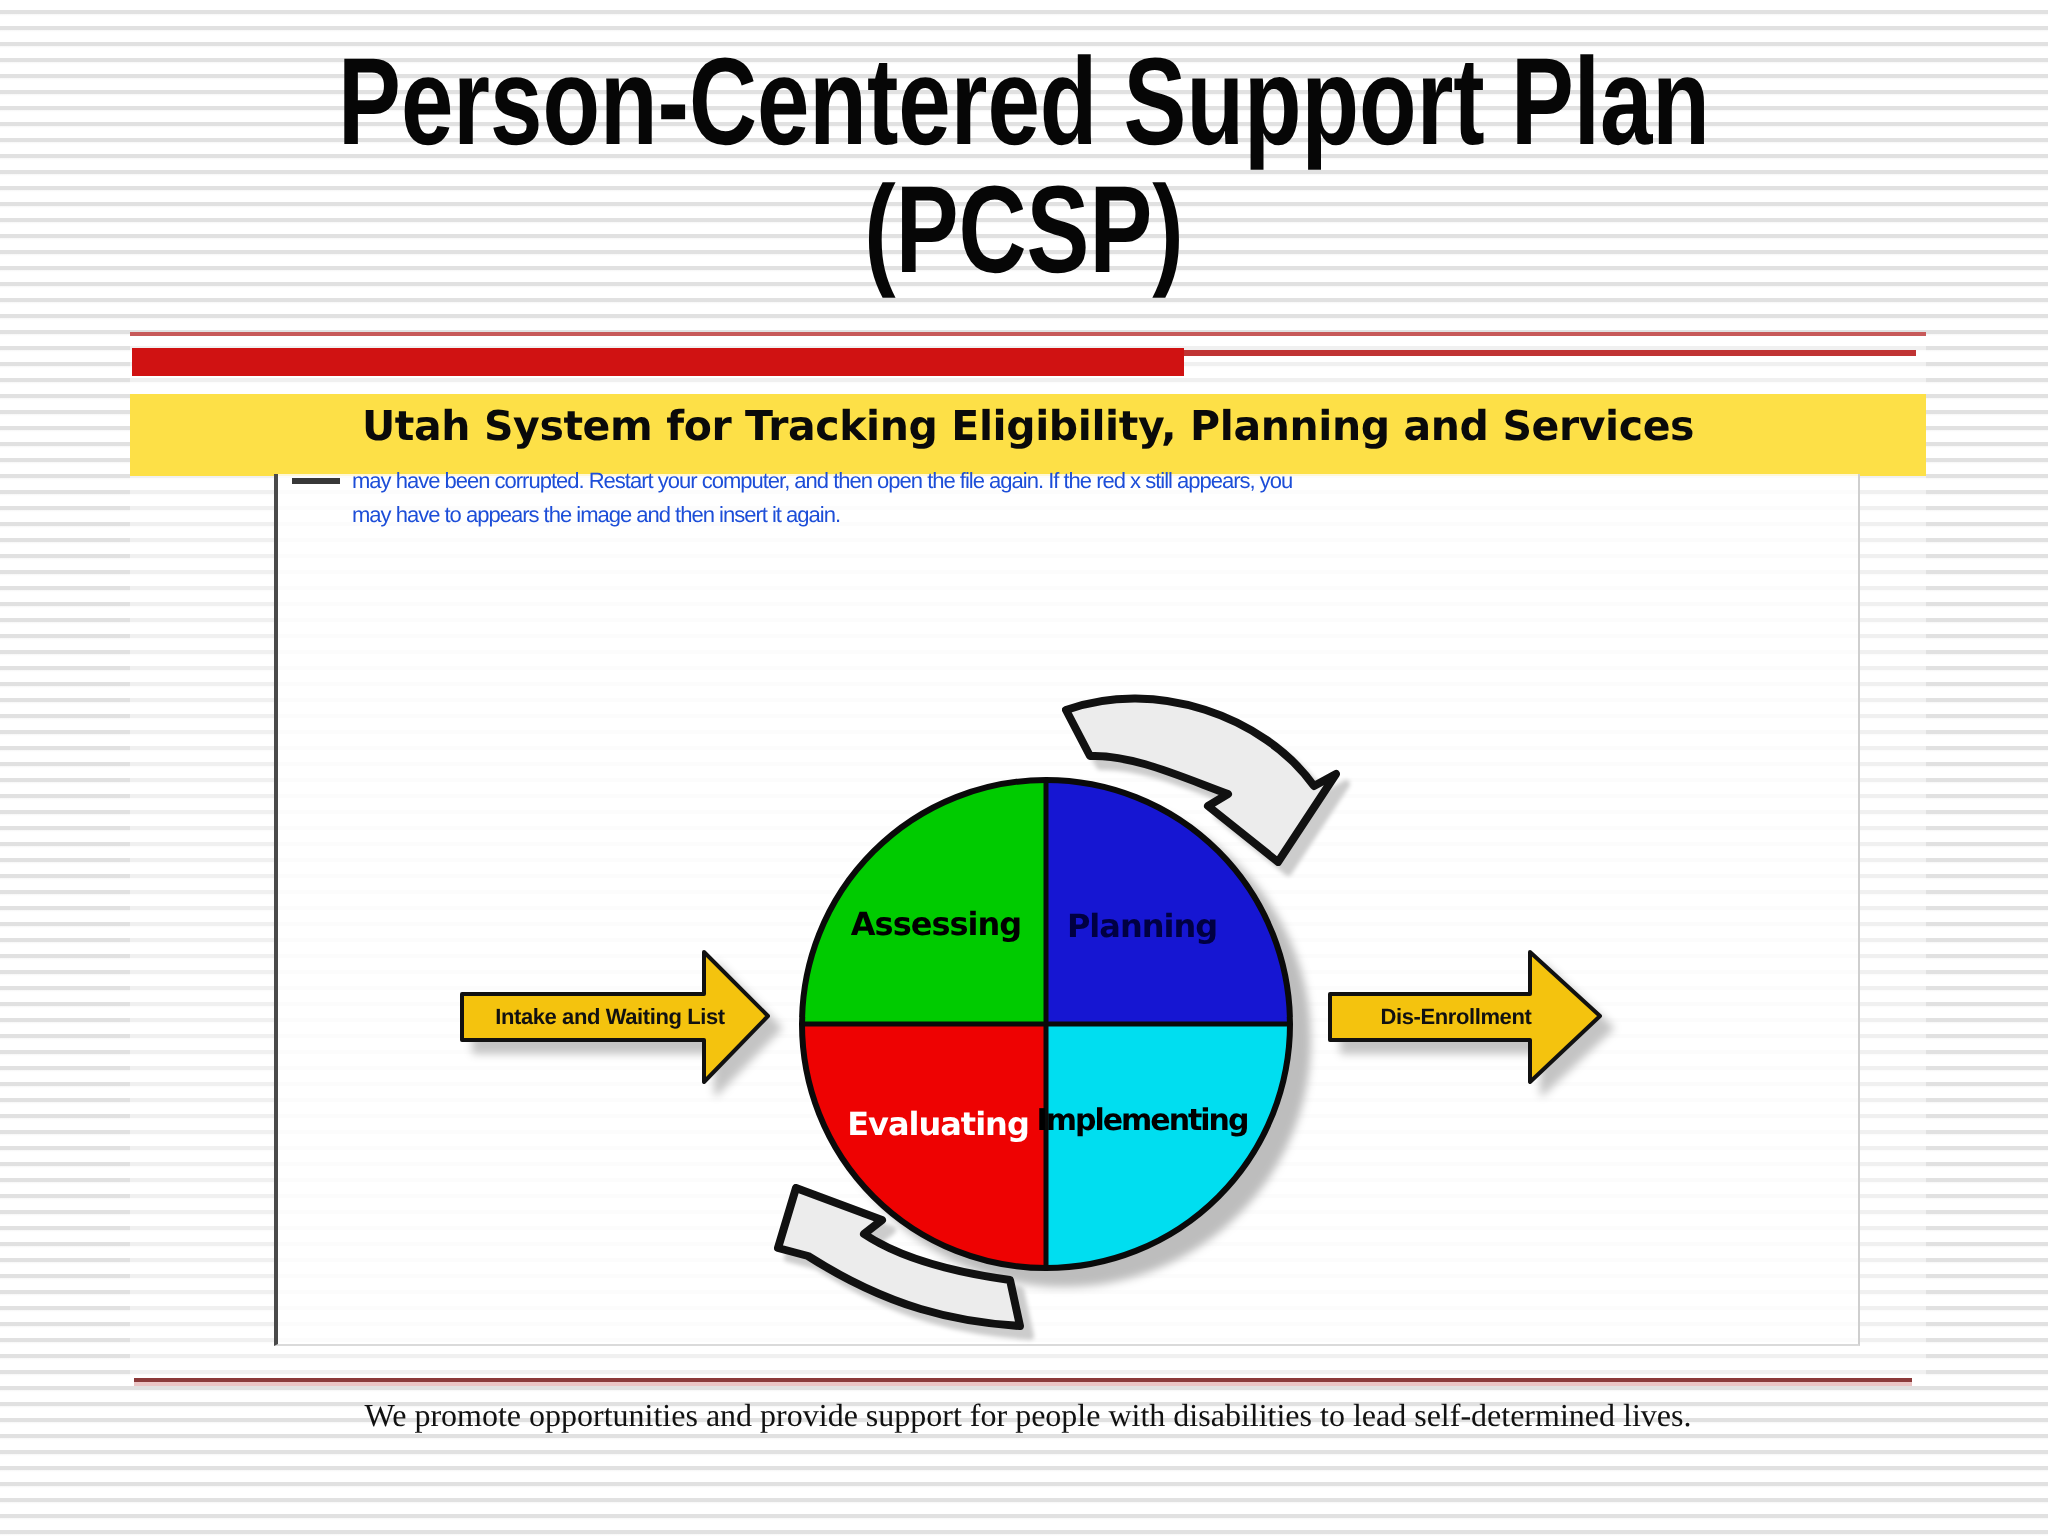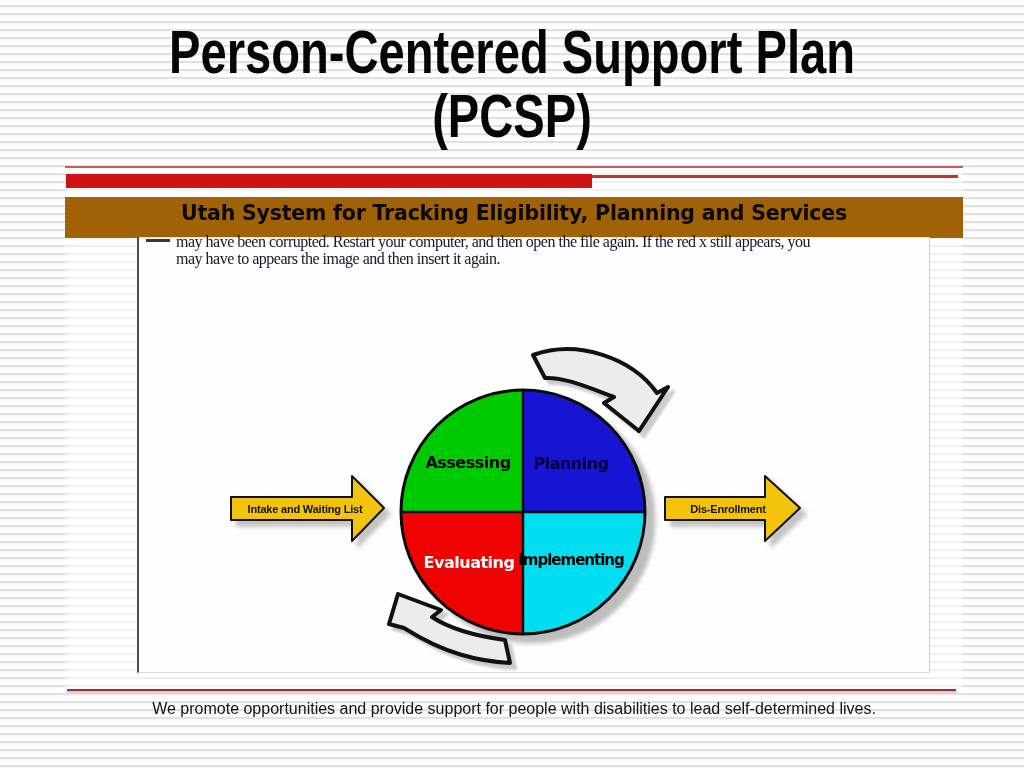--- a/index.html
+++ b/index.html
@@ -27,59 +27,59 @@
   
   .content-frame{
     left:65px;top:166px;width:898px;height:525px;
     background:rgba(255,255,255,0.50);
     border-top:2px solid #c75a5a;
   }
   .red-bar{left:66px;top:174px;width:526px;height:14px;background:#d01212;}
   .red-line-right{left:592px;top:175px;width:366px;height:3px;background:#c03434;}
 
   .subtitle-band{
-    left:65px;top:197px;width:898px;height:41px;background:#a16207;
+    left:65px;top:197px;width:898px;height:41px;background:#fde047;
     display:flex;justify-content:center;align-items:flex-start;
   }
   .subtitle-text{
     font-family:"DejaVu Sans",sans-serif;font-weight:bold;
     font-size:20.5px;color:#0a0a0a;margin-top:4px;letter-spacing:-0.2px;
     white-space:nowrap;
   }
 
   
   .placeholder{
     left:137px;top:237px;width:790px;height:435px;
     background:rgba(255,255,255,0.78);
     border-left:2px solid #4a4a4a;
     border-right:1px solid #cfcfcf;
     border-bottom:1px solid #dadada;
   }
   .corner-dash{left:146px;top:239px;width:24px;height:3px;background:#383838;}
   .error-text{
     left:176px;top:233px;width:730px;
-    font-size:16px;line-height:17px;letter-spacing:-0.5px;color:#0f172a;
-    font-family:Liberation Serif, serif;
+    font-size:11px;line-height:17px;letter-spacing:-0.5px;color:#1d4ed8;
+    font-family:Liberation Sans, sans-serif;
   }
 
   
   .diagram-svg{left:0;top:0;width:1024px;height:768px;}
   .shadow-circle{filter:drop-shadow(9px 8px 2px #bdbdbd);}
   .shadow-yellow{filter:drop-shadow(6px 6px 2px #c4c4c4);}
   .shadow-curve{filter:drop-shadow(5px 5px 1px #cccccc);}
   text.qlabel{font-family:"DejaVu Sans",sans-serif;font-weight:bold;font-size:16px;letter-spacing:-0.5px;}
   text.qlabel-small{font-family:"DejaVu Sans",sans-serif;font-weight:bold;font-size:15px;letter-spacing:-1px;}
   text.alabel{font-family:"Liberation Sans",sans-serif;font-weight:bold;font-size:11px;letter-spacing:-0.2px;fill:#111;}
 
   
   .footer-divider{left:67px;top:689px;width:889px;height:2px;background:#8b3a3a;}
   .footer-divider:after{content:"";position:absolute;left:0;top:2px;width:100%;height:2px;background:#eac4c4;}
   .footer-text{
     left:65px;top:700px;width:898px;text-align:center;
-    font-size:16px;color:#111;font-family:Liberation Sans, sans-serif;
+    font-size:16px;color:#111;font-family:Liberation Serif, serif;
     white-space:nowrap;
   }
 </style>
 </head>
 <body>
 
 <div class="abs title-block">
   <div>Person-Centered Support Plan</div>
   <div>(PCSP)</div>
 </div>

